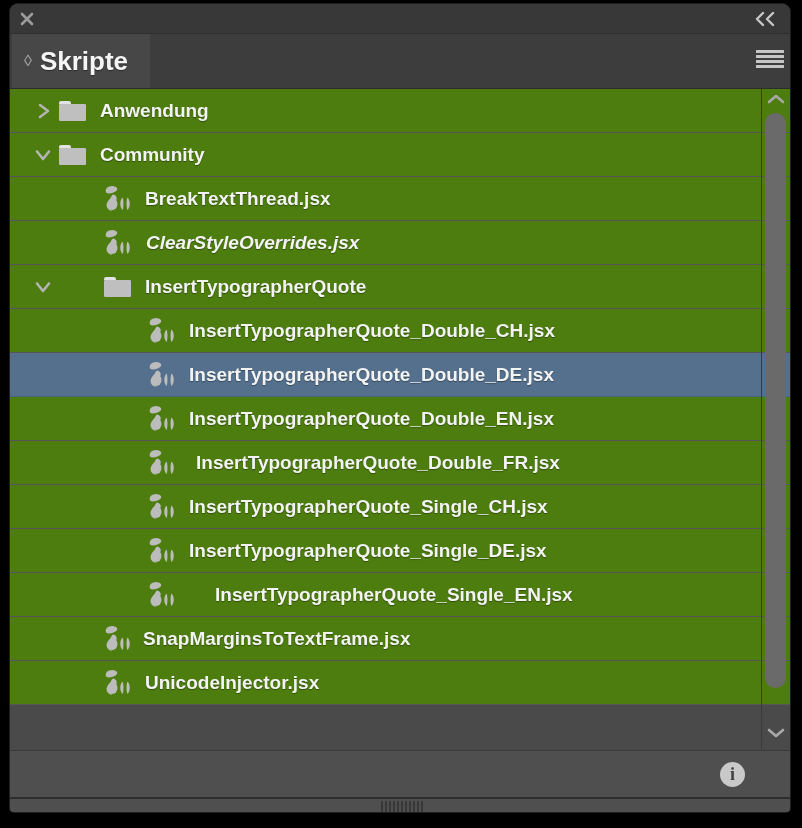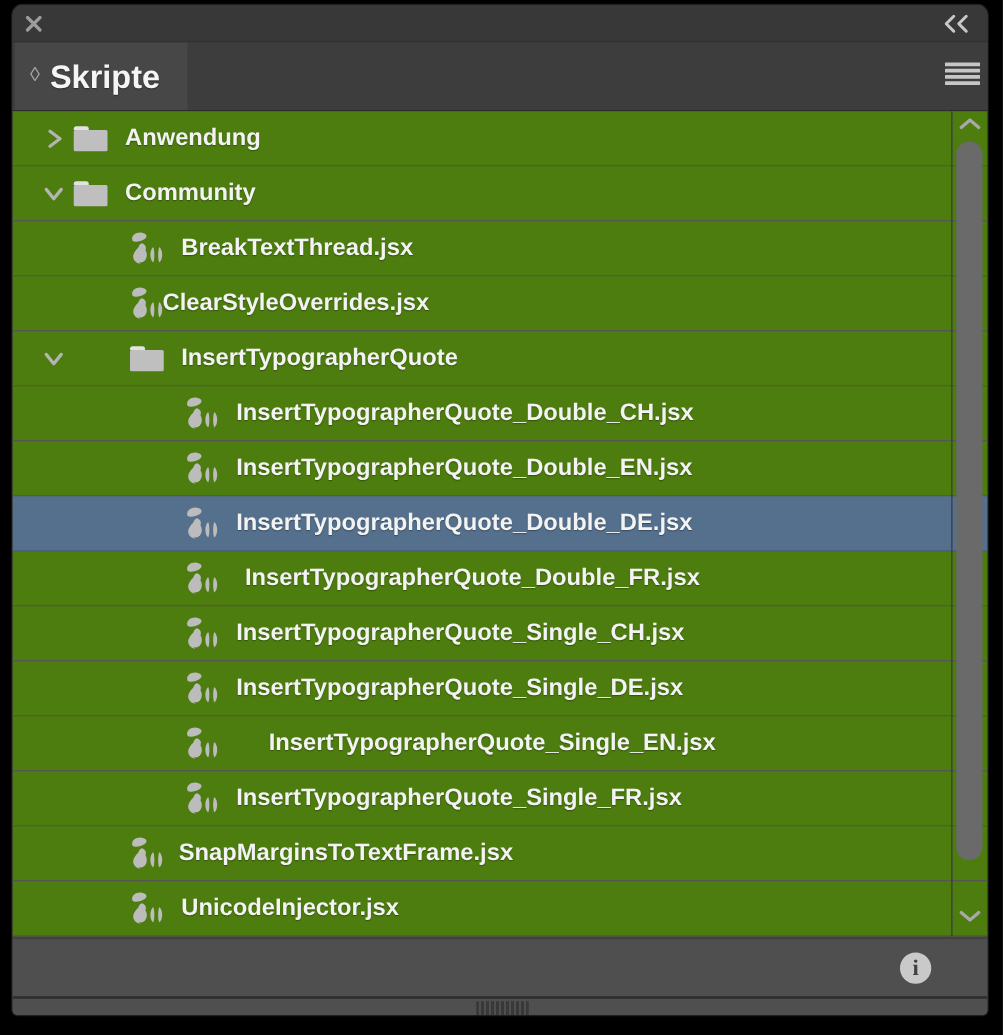--- a/index.html
+++ b/index.html
@@ -138,21 +138,21 @@
           <svg width="30" height="29" viewBox="0 0 30 29">
             <g fill="#bcbcbc">
               <path d="M3,8.5 C1.5,4.5 6,1.5 10.5,2.2 C14.5,2.8 15.5,5.5 12.5,7.4 C9.5,9.3 5,10.2 3,8.5 Z"></path>
               <path d="M10.5,10.5 C15,12 14.5,16.5 11,18.5 C7,20.8 6,24.5 9.5,27 C4,26.5 1.5,21 5.5,16.8 C8.5,13.7 8,11.2 10.5,10.5 Z"></path>
               <ellipse cx="9.5" cy="20" rx="5" ry="6"></ellipse>
               <path d="M19.5,13.5 C16.5,16.5 16.5,23 19.5,26 C20.8,24 20.8,15.5 19.5,13.5 Z"></path>
               <path d="M24.5,13.5 C27.5,16.5 27.5,23 24.5,26 C23.2,24 23.2,15.5 24.5,13.5 Z"></path>
             </g>
           </svg>
         </span>
-    <span class="rlabel" style="left: 120px;">ClearStyleOverrides.jsx</span>
+    <span class="rlabel" style="left: 136px; font-style: italic;">ClearStyleOverrides.jsx</span>
   </div>
 
   <div class="row">
     <span class="chev">
           <svg width="16" height="13" viewBox="0 0 16 13">
             <path d="M2,3.5 L8,11 L14,3.5" fill="none" stroke="#b4b4b4" stroke-width="2.6" stroke-linecap="round" stroke-linejoin="round"></path>
           </svg>
         </span>
     <span class="ricon" style="left: 93px;">
           <svg width="30" height="24" viewBox="0 0 30 24">
@@ -172,52 +172,52 @@
               <path d="M10.5,10.5 C15,12 14.5,16.5 11,18.5 C7,20.8 6,24.5 9.5,27 C4,26.5 1.5,21 5.5,16.8 C8.5,13.7 8,11.2 10.5,10.5 Z"></path>
               <ellipse cx="9.5" cy="20" rx="5" ry="6"></ellipse>
               <path d="M19.5,13.5 C16.5,16.5 16.5,23 19.5,26 C20.8,24 20.8,15.5 19.5,13.5 Z"></path>
               <path d="M24.5,13.5 C27.5,16.5 27.5,23 24.5,26 C23.2,24 23.2,15.5 24.5,13.5 Z"></path>
             </g>
           </svg>
         </span>
     <span class="rlabel" style="left: 179px;">InsertTypographerQuote_Double_CH.jsx</span>
   </div>
 
+  <div class="row selected">
+
+    <span class="ricon" style="left: 137px;">
+          <svg width="30" height="29" viewBox="0 0 30 29">
+            <g fill="#bcbcbc">
+              <path d="M3,8.5 C1.5,4.5 6,1.5 10.5,2.2 C14.5,2.8 15.5,5.5 12.5,7.4 C9.5,9.3 5,10.2 3,8.5 Z"></path>
+              <path d="M10.5,10.5 C15,12 14.5,16.5 11,18.5 C7,20.8 6,24.5 9.5,27 C4,26.5 1.5,21 5.5,16.8 C8.5,13.7 8,11.2 10.5,10.5 Z"></path>
+              <ellipse cx="9.5" cy="20" rx="5" ry="6"></ellipse>
+              <path d="M19.5,13.5 C16.5,16.5 16.5,23 19.5,26 C20.8,24 20.8,15.5 19.5,13.5 Z"></path>
+              <path d="M24.5,13.5 C27.5,16.5 27.5,23 24.5,26 C23.2,24 23.2,15.5 24.5,13.5 Z"></path>
+            </g>
+          </svg>
+        </span>
+    <span class="rlabel" style="left: 179px;">InsertTypographerQuote_Double_DE.jsx</span>
+  </div>
+
   <div class="row">
 
     <span class="ricon" style="left: 137px;">
           <svg width="30" height="29" viewBox="0 0 30 29">
             <g fill="#bcbcbc">
               <path d="M3,8.5 C1.5,4.5 6,1.5 10.5,2.2 C14.5,2.8 15.5,5.5 12.5,7.4 C9.5,9.3 5,10.2 3,8.5 Z"></path>
               <path d="M10.5,10.5 C15,12 14.5,16.5 11,18.5 C7,20.8 6,24.5 9.5,27 C4,26.5 1.5,21 5.5,16.8 C8.5,13.7 8,11.2 10.5,10.5 Z"></path>
               <ellipse cx="9.5" cy="20" rx="5" ry="6"></ellipse>
               <path d="M19.5,13.5 C16.5,16.5 16.5,23 19.5,26 C20.8,24 20.8,15.5 19.5,13.5 Z"></path>
               <path d="M24.5,13.5 C27.5,16.5 27.5,23 24.5,26 C23.2,24 23.2,15.5 24.5,13.5 Z"></path>
             </g>
           </svg>
         </span>
     <span class="rlabel" style="left: 179px;">InsertTypographerQuote_Double_EN.jsx</span>
   </div>
 
-  <div class="row selected">
-
-    <span class="ricon" style="left: 137px;">
-          <svg width="30" height="29" viewBox="0 0 30 29">
-            <g fill="#bcbcbc">
-              <path d="M3,8.5 C1.5,4.5 6,1.5 10.5,2.2 C14.5,2.8 15.5,5.5 12.5,7.4 C9.5,9.3 5,10.2 3,8.5 Z"></path>
-              <path d="M10.5,10.5 C15,12 14.5,16.5 11,18.5 C7,20.8 6,24.5 9.5,27 C4,26.5 1.5,21 5.5,16.8 C8.5,13.7 8,11.2 10.5,10.5 Z"></path>
-              <ellipse cx="9.5" cy="20" rx="5" ry="6"></ellipse>
-              <path d="M19.5,13.5 C16.5,16.5 16.5,23 19.5,26 C20.8,24 20.8,15.5 19.5,13.5 Z"></path>
-              <path d="M24.5,13.5 C27.5,16.5 27.5,23 24.5,26 C23.2,24 23.2,15.5 24.5,13.5 Z"></path>
-            </g>
-          </svg>
-        </span>
-    <span class="rlabel" style="left: 179px;">InsertTypographerQuote_Double_DE.jsx</span>
-  </div>
-
   <div class="row">
 
     <span class="ricon" style="left: 137px;">
           <svg width="30" height="29" viewBox="0 0 30 29">
             <g fill="#bcbcbc">
               <path d="M3,8.5 C1.5,4.5 6,1.5 10.5,2.2 C14.5,2.8 15.5,5.5 12.5,7.4 C9.5,9.3 5,10.2 3,8.5 Z"></path>
               <path d="M10.5,10.5 C15,12 14.5,16.5 11,18.5 C7,20.8 6,24.5 9.5,27 C4,26.5 1.5,21 5.5,16.8 C8.5,13.7 8,11.2 10.5,10.5 Z"></path>
               <ellipse cx="9.5" cy="20" rx="5" ry="6"></ellipse>
               <path d="M19.5,13.5 C16.5,16.5 16.5,23 19.5,26 C20.8,24 20.8,15.5 19.5,13.5 Z"></path>
               <path d="M24.5,13.5 C27.5,16.5 27.5,23 24.5,26 C23.2,24 23.2,15.5 24.5,13.5 Z"></path>
@@ -268,35 +268,20 @@
               <path d="M10.5,10.5 C15,12 14.5,16.5 11,18.5 C7,20.8 6,24.5 9.5,27 C4,26.5 1.5,21 5.5,16.8 C8.5,13.7 8,11.2 10.5,10.5 Z"></path>
               <ellipse cx="9.5" cy="20" rx="5" ry="6"></ellipse>
               <path d="M19.5,13.5 C16.5,16.5 16.5,23 19.5,26 C20.8,24 20.8,15.5 19.5,13.5 Z"></path>
               <path d="M24.5,13.5 C27.5,16.5 27.5,23 24.5,26 C23.2,24 23.2,15.5 24.5,13.5 Z"></path>
             </g>
           </svg>
         </span>
     <span class="rlabel" style="left: 179px; margin-left: 26px;">InsertTypographerQuote_Single_EN.jsx</span>
   </div>
 
-  <div class="row">
-
-    <span class="ricon" style="left: 137px;">
-          <svg width="30" height="29" viewBox="0 0 30 29">
-            <g fill="#bcbcbc">
-              <path d="M3,8.5 C1.5,4.5 6,1.5 10.5,2.2 C14.5,2.8 15.5,5.5 12.5,7.4 C9.5,9.3 5,10.2 3,8.5 Z"></path>
-              <path d="M10.5,10.5 C15,12 14.5,16.5 11,18.5 C7,20.8 6,24.5 9.5,27 C4,26.5 1.5,21 5.5,16.8 C8.5,13.7 8,11.2 10.5,10.5 Z"></path>
-              <ellipse cx="9.5" cy="20" rx="5" ry="6"></ellipse>
-              <path d="M19.5,13.5 C16.5,16.5 16.5,23 19.5,26 C20.8,24 20.8,15.5 19.5,13.5 Z"></path>
-              <path d="M24.5,13.5 C27.5,16.5 27.5,23 24.5,26 C23.2,24 23.2,15.5 24.5,13.5 Z"></path>
-            </g>
-          </svg>
-        </span>
-    <span class="rlabel" style="left: 179px;">InsertTypographerQuote_Single_FR.jsx</span>
-  </div>
 
   <div class="row">
 
     <span class="ricon" style="left: 93px;">
           <svg width="30" height="29" viewBox="0 0 30 29">
             <g fill="#bcbcbc">
               <path d="M3,8.5 C1.5,4.5 6,1.5 10.5,2.2 C14.5,2.8 15.5,5.5 12.5,7.4 C9.5,9.3 5,10.2 3,8.5 Z"></path>
               <path d="M10.5,10.5 C15,12 14.5,16.5 11,18.5 C7,20.8 6,24.5 9.5,27 C4,26.5 1.5,21 5.5,16.8 C8.5,13.7 8,11.2 10.5,10.5 Z"></path>
               <ellipse cx="9.5" cy="20" rx="5" ry="6"></ellipse>
               <path d="M19.5,13.5 C16.5,16.5 16.5,23 19.5,26 C20.8,24 20.8,15.5 19.5,13.5 Z"></path>

